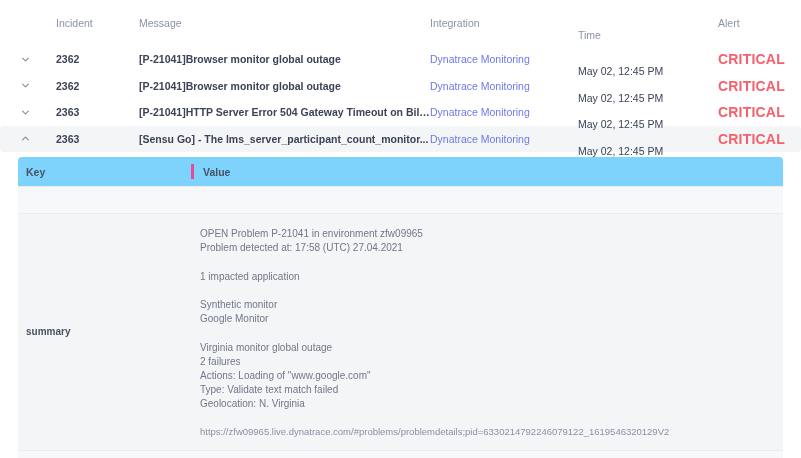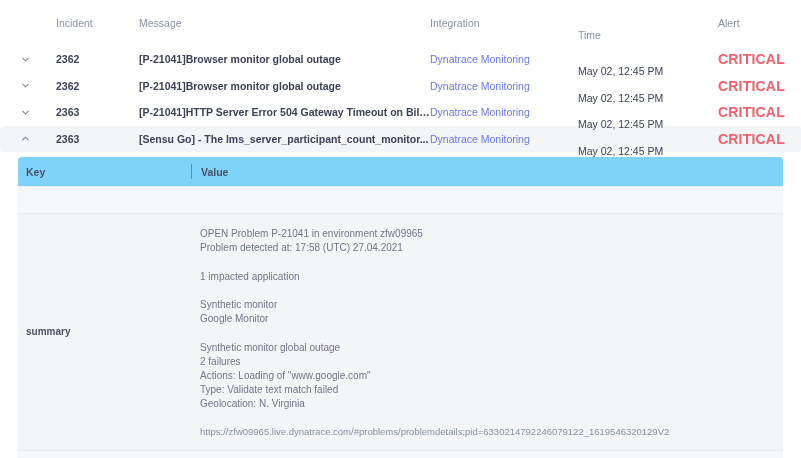--- a/index.html
+++ b/index.html
@@ -145,21 +145,21 @@
     align-items: center;
     background: #7dd3fc;
   }
   .kv-header .kv-key,
   .kv-header .kv-value {
     font-size: 10.5px;
     font-weight: 700;
     color: #4a5163;
   }
   .kv-header .kv-value {
-    border-left: 1px solid #ec4899;
+    border-left: 3px solid #ec4899;
     padding-left: 9px;
     height: 15px;
     display: flex;
     align-items: center;
     box-sizing: border-box;
   }
 
   .kv-key {
     width: 173px;
     flex: 0 0 173px;
@@ -302,21 +302,21 @@
       <div class="kv-key">summary</div>
       <div class="kv-value">
         <div class="summary-line">OPEN Problem P-21041 in environment zfw09965</div>
         <div class="summary-line">Problem detected at: 17:58 (UTC) 27.04.2021</div>
         <div class="summary-gap"></div>
         <div class="summary-line">1 impacted application</div>
         <div class="summary-gap"></div>
         <div class="summary-line">Synthetic monitor</div>
         <div class="summary-line">Google Monitor</div>
         <div class="summary-gap"></div>
-        <div class="summary-line">Synthetic monitor global outage</div>
+        <div class="summary-line">Virginia monitor global outage</div>
         <div class="summary-line">2 failures</div>
         <div class="summary-line">Actions: Loading of "www.google.com"</div>
         <div class="summary-line">Type: Validate text match failed</div>
         <div class="summary-line">Geolocation: N. Virginia</div>
         <div class="summary-url">https://zfw09965.live.dynatrace.com/#problems/problemdetails;pid=6330214792246079122_1619546320129V2</div>
       </div>
     </div>
 
     <div class="kv-row kv-row-incident alt">
       <div class="kv-key">incident</div>

